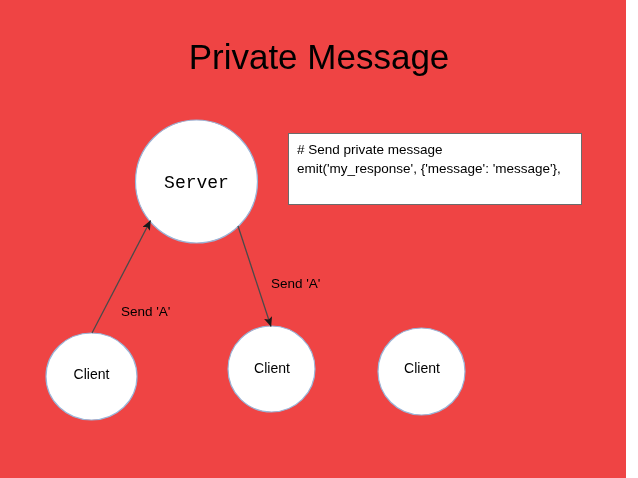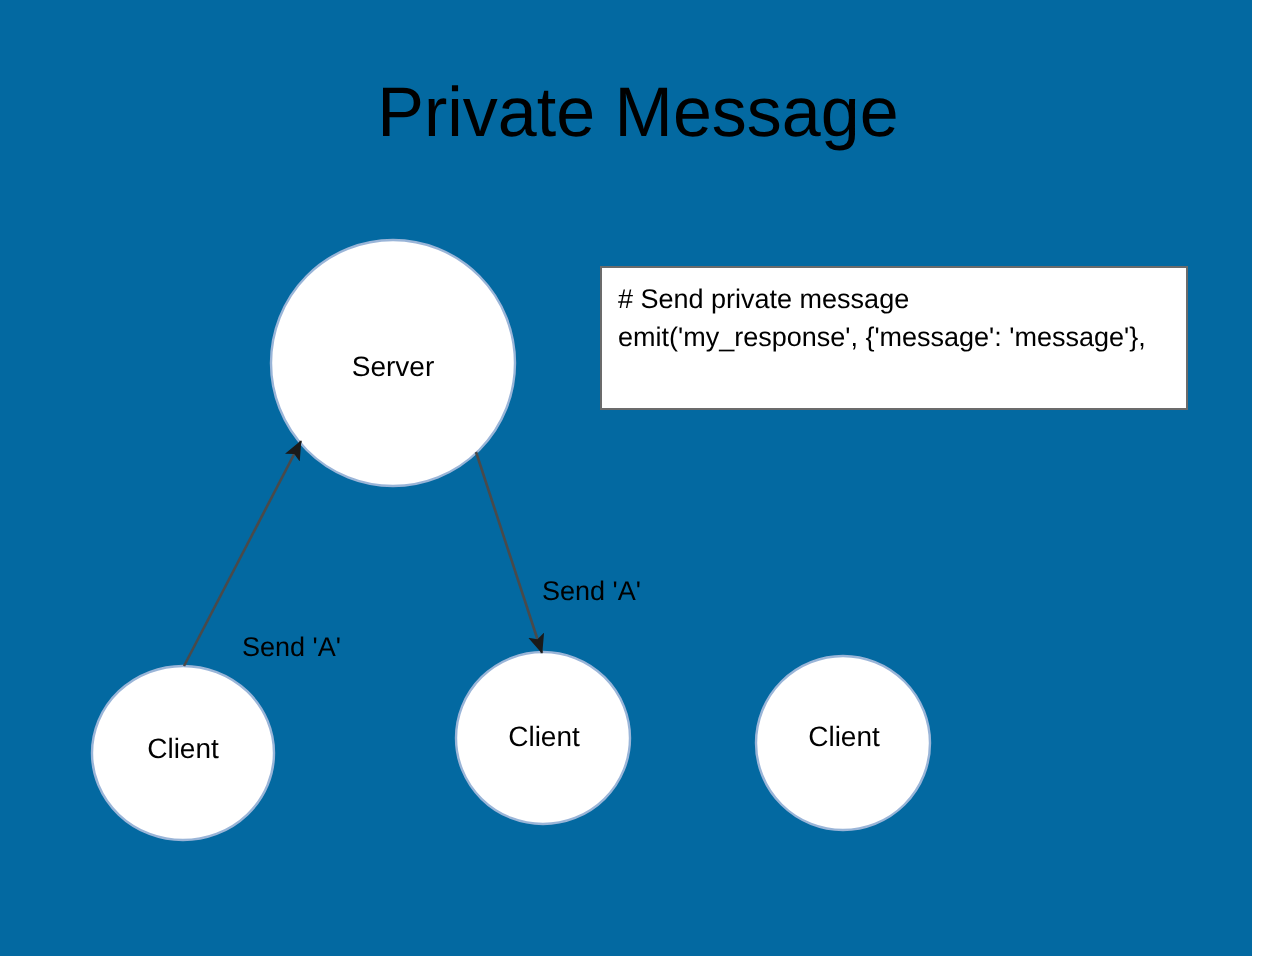--- a/index.html
+++ b/index.html
@@ -14,21 +14,21 @@
     overflow: hidden;
     font-family: "Liberation Sans", sans-serif;
     color: #000000;
   }
 
   #slide {
     position: absolute;
     left: 0; top: 0;
     width: 626px;
     height: 478px;
-    background: #0369a1;
+    background: #ef4444;
   }
 
   
   .slide-title {
     position: absolute;
     left: 0;
     top: 36px;
     width: 638px;
     text-align: center;
     font-size: 35px;
@@ -53,21 +53,22 @@
     text-align: center;
     font-size: 14px;
     line-height: 17px;
     color: #000000;
     white-space: nowrap;
   }
   .node-label.server-label {
     left: 135px;
     top: 175px;
     width: 123px;
-    font-size: 14px;
+    font-size: 18px;
+    font-family: Liberation Mono, monospace;
   }
   .node-label.client-left-label {
     left: 46px;
     top: 366px;
     width: 91px;
   }
   .node-label.client-mid-label {
     left: 228px;
     top: 360px;
     width: 88px;
@@ -78,35 +79,34 @@
     width: 88px;
   }
 
   
   .edge-label {
     position: absolute;
     font-size: 13.5px;
     line-height: 17px;
     color: #000000;
     white-space: nowrap;
-    margin-top: 12px;
   }
   .edge-label.left-edge-label {
     left: 121px;
     top: 303px;
   }
   .edge-label.right-edge-label {
     left: 271px;
     top: 275px;
   }
 
   
   .code-box {
     position: absolute;
-    left: 300px;
+    left: 288px;
     top: 133px;
     width: 294px;
     height: 72px;
     box-sizing: border-box;
     border: 1px solid #6b6b6b;
     background: #ffffff;
     padding: 6px 0 0 8px;
   }
   .code-line {
     font-family: "Liberation Sans", sans-serif;

